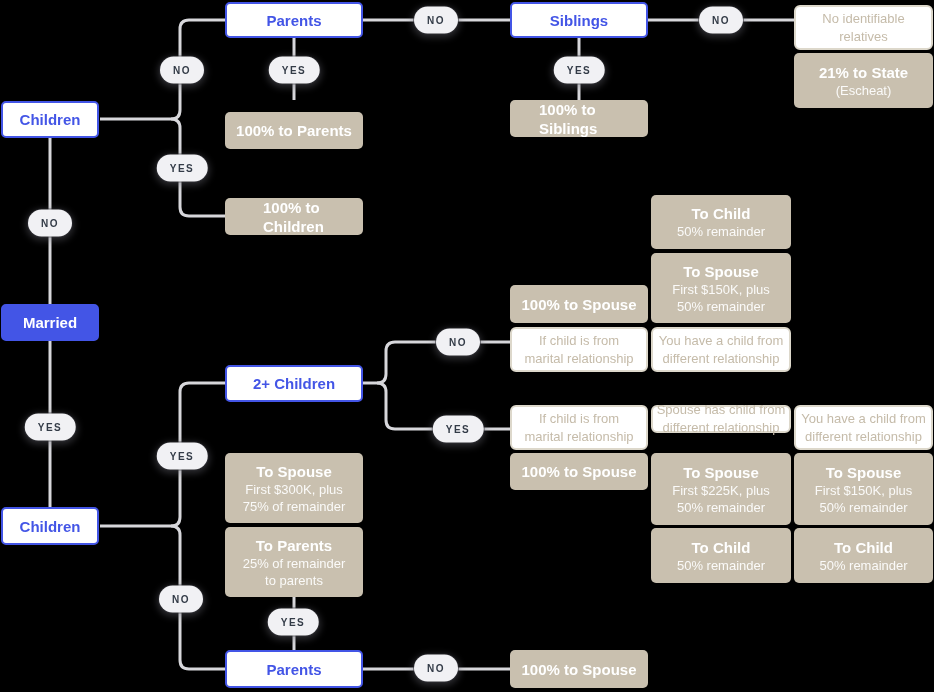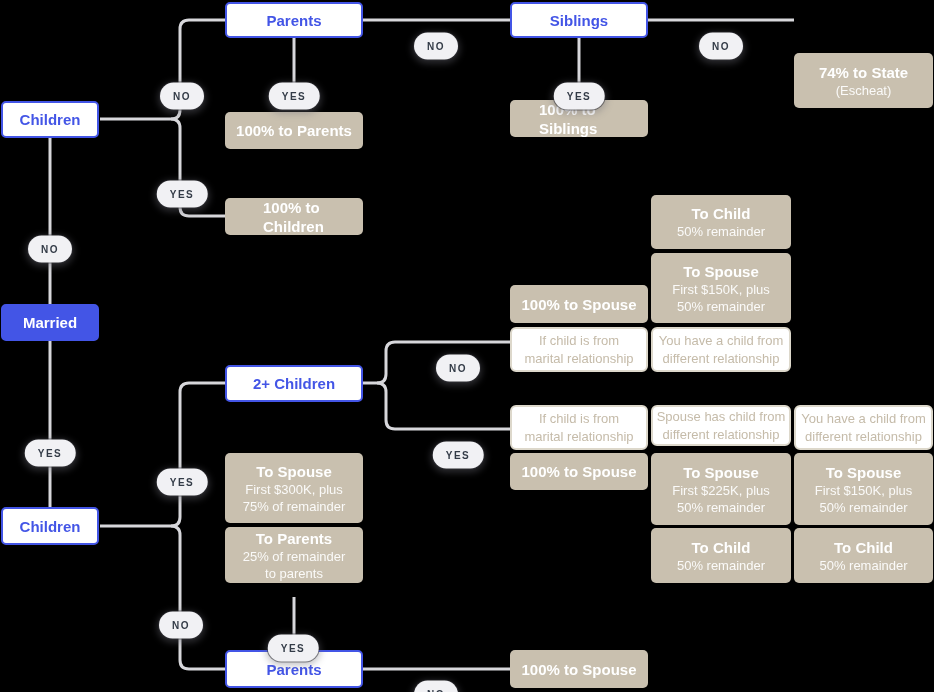--- a/index.html
+++ b/index.html
@@ -9,21 +9,21 @@
   svg.wires path{stroke:#d7d7db;stroke-width:3;fill:none;}
   .box{position:absolute;box-sizing:border-box;display:flex;flex-direction:column;align-items:center;justify-content:center;text-align:left;z-index:2;}
   .node{background:#ffffff;border:2px solid #4355e6;border-radius:5px;color:#4355e6;font-weight:700;font-size:15px;}
   .node.filled{background:#4355e6;color:#ffffff;border-color:#4355e6;}
   .result{background:#c9c0af;border-radius:5px;color:#ffffff;}
   .result .title{font-weight:700;font-size:15px;line-height:19px;}
   .result .sub{font-weight:400;font-size:13px;line-height:17px;color:rgba(255,255,255,0.92);}
   .note{background:#ffffff;border:2px solid #ddd8cb;border-radius:6px;color:#c5bba9;font-size:13px;line-height:18px;font-weight:400;}
   .badge{position:absolute;transform:translate(-50%,-50%);z-index:3;background:#f1f1f4;color:#333b47;
          font-size:10px;font-weight:700;letter-spacing:1.5px;padding:0 13px;height:27px;line-height:27px;
-         border-radius:999px;box-shadow:0 2px 7px 2px rgba(110,110,120,0.40),0 0 0 1px rgba(25,25,30,0.55);margin-top:26px;}
+         border-radius:999px;box-shadow:0 2px 7px 2px rgba(110,110,120,0.40),0 0 0 1px rgba(25,25,30,0.55);}
 </style>
 </head>
 <body>
 
 <div class="canvas">
 
   <svg class="wires" width="934" height="692" viewBox="0 0 934 692">
     <path d="M100 119 H171"></path>
     <path d="M171 119 Q180 119 180 110 V29 Q180 20 189 20 H225"></path>
     <path d="M171 119 Q180 119 180 128 V207 Q180 216 189 216 H225"></path>
@@ -68,21 +68,21 @@
   <div class="box result" style="left:225px;top:112px;width:138px;height:37px;">
       <span class="title">100% to Parents</span>
     </div>
   <div class="box result" style="left:225px;top:198px;width:138px;height:37px;padding-left:38px;">
       <span class="title">100% to Children</span>
     </div>
   <div class="box result" style="left:510px;top:100px;width:138px;height:37px;padding-left:29px;">
       <span class="title">100% to Siblings</span>
     </div>
   <div class="box result" style="left:794px;top:53px;width:139px;height:55px;">
-    <span class="title">74% to State</span>
+    <span class="title">21% to State</span>
     <span class="sub">(Escheat)</span>
   </div>
 
   <div class="box result" style="left:651px;top:195px;width:140px;height:54px;">
     <span class="title">To Child</span>
     <span class="sub">50% remainder</span>
   </div>
   <div class="box result" style="left:651px;top:253px;width:140px;height:70px;">
     <span class="title">To Spouse</span>
     <span class="sub">First $150K, plus</span>
@@ -112,42 +112,46 @@
   <div class="box result" style="left:794px;top:528px;width:139px;height:55px;">
     <span class="title">To Child</span>
     <span class="sub">50% remainder</span>
   </div>
 
   <div class="box result" style="left:225px;top:453px;width:138px;height:70px;">
     <span class="title">To Spouse</span>
     <span class="sub">First $300K, plus</span>
     <span class="sub">75% of remainder</span>
   </div>
-  <div class="box result" style="left:225px;top:527px;width:138px;height:56px;">
+  <div class="box result" style="left:225px;top:527px;width:138px;height:70px;">
     <span class="title">To Parents</span>
     <span class="sub">25% of remainder</span>
     <span class="sub">to parents</span>
   </div>
   <div class="box result" style="left:510px;top:650px;width:138px;height:38px;">
       <span class="title">100% to Spouse</span>
     </div>
 
+  <div class="box note" style="left:794px;top:5px;width:139px;height:45px;">
+    <span>No identifiable</span>
+    <span>relatives</span>
+  </div>
   <div class="box note" style="left:510px;top:327px;width:138px;height:45px;">
     <span>If child is from</span>
     <span>marital relationship</span>
   </div>
   <div class="box note" style="left:651px;top:327px;width:140px;height:45px;">
     <span>You have a child from</span>
     <span>different relationship</span>
   </div>
   <div class="box note" style="left:510px;top:405px;width:138px;height:45px;">
     <span>If child is from</span>
     <span>marital relationship</span>
   </div>
-  <div class="box note" style="left:651px;top:405px;width:140px;height:41px;">
+  <div class="box note" style="left:651px;top:405px;width:140px;height:28px;">
     <span>Spouse has child from</span>
     <span>different relationship</span>
   </div>
   <div class="box note" style="left:794px;top:405px;width:139px;height:45px;">
     <span>You have a child from</span>
     <span>different relationship</span>
   </div>
 
   <div class="badge" style="left:182px;top:70px;">NO</div>
   <div class="badge" style="left:294px;top:70px;">YES</div>

